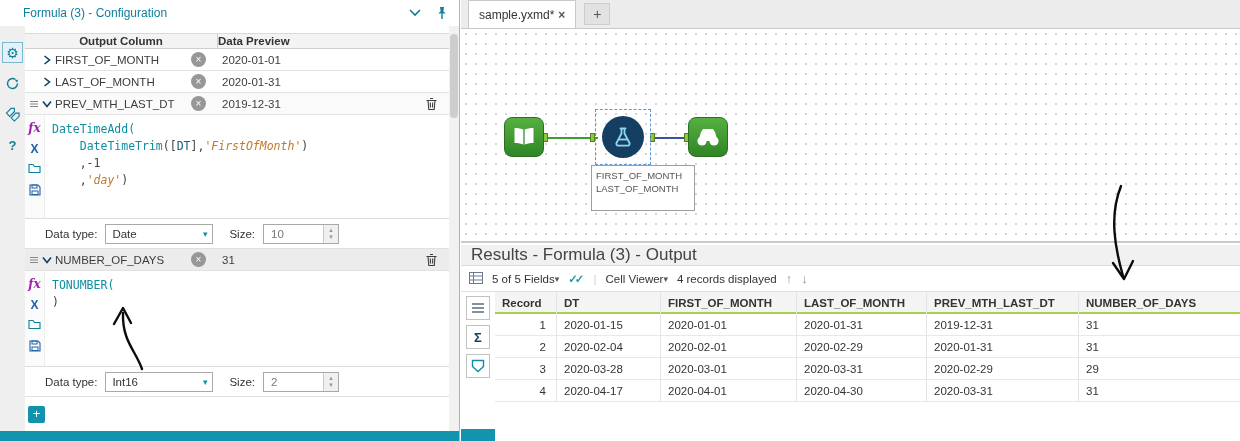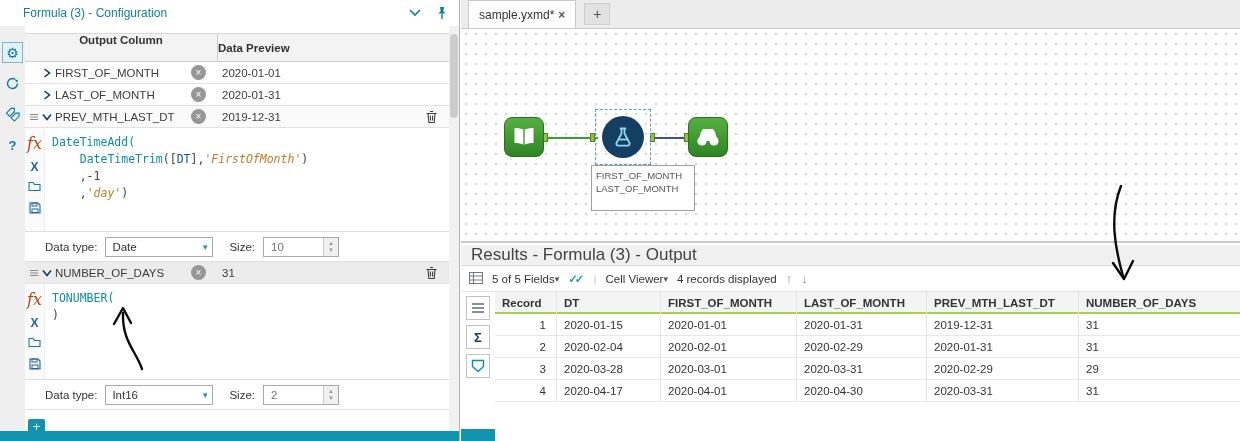--- a/index.html
+++ b/index.html
@@ -14,39 +14,39 @@
   .flexsp{flex:1}
   .hicon{display:flex;align-items:center;justify-content:center}
   .icon-strip{position:absolute;left:0;top:26px;width:25px;bottom:10px;background:#efefef;display:flex;flex-direction:column;align-items:center;padding-top:16px;gap:10px}
   .strip-btn{width:21px;height:21px;display:flex;align-items:center;justify-content:center;font-size:14px;color:#0a7e9c;cursor:pointer}
   .strip-btn.active{background:#e2f2f8;border:1px solid #7fb6d2}
   .helpq{font-weight:bold;font-size:13px;color:#0a7e9c}
   .cfg-main{position:absolute;left:25px;top:26px;right:10px;bottom:10px;background:#fff}
   .vscroll{position:absolute;right:0;top:26px;width:10px;bottom:10px;background:#f1f1f1}
   .vthumb{position:absolute;left:1px;right:1px;top:8px;height:84px;background:#cdcdcd;border-radius:4px}
 
-  .ghead{display:flex;height:29px;margin-top:7px;background:#f3f3f3;border-top:1px solid #d9d9d9;border-bottom:1px solid #cfcfcf;font-weight:bold;font-size:11.5px;align-items:flex-start}
+  .ghead{display:flex;height:16px;margin-top:7px;background:#f3f3f3;border-top:1px solid #d9d9d9;border-bottom:1px solid #cfcfcf;font-weight:bold;font-size:11.5px;align-items:center}
   .gh1{width:192px;text-align:center}
   .gh2{flex:1;padding-left:0;border-left:1px solid #cfcfcf;height:100%;display:flex;align-items:center}
 
   .crow{display:flex;align-items:center;height:22px;border-bottom:1px solid #e2e2e2;padding-left:4px;background:#fff}
   .crow.sel{background:#fafafa}
   .crow.sel2{background:#ececec}
   .handle{width:10px;display:flex;align-items:center;justify-content:center}
   .chev{width:16px;display:flex;align-items:center;justify-content:center;cursor:pointer}
   .rname{width:128px;font-size:11.5px;color:#3c3c3c;white-space:nowrap;overflow:hidden}
   .removeb{width:15px;height:15px;border-radius:50%;background:#979797;color:#fff;font-size:10px;line-height:15px;text-align:center;margin-left:8px;cursor:pointer;flex:none}
   .rprev{flex:1;font-size:11.5px;color:#3c3c3c;margin-left:16px;white-space:nowrap;overflow:hidden}
   .trashb{width:20px;margin-right:8px;display:flex;align-items:center;justify-content:center;cursor:pointer}
 
   .editor{display:flex;border-bottom:1px solid #ddd;background:#fff}
   .editor1{height:104px}
   .editor2{height:96px}
   .ed-icons{width:20px;background:#fbfbfb;border-right:1px solid #eee;display:flex;flex-direction:column;align-items:center;padding-top:6px;gap:7px}
-  .fxi{font-style:italic;font-family:"DejaVu Serif",serif;color:#c2410c;font-size:16px;font-weight:normal}
+  .fxi{font-style:italic;font-family:"DejaVu Serif",serif;color:#a21caf;font-size:12px;font-weight:bold}
   .xvi{color:#2161a8;font-size:12px;font-weight:bold}
   .ed-code{flex:1;padding:6px 4px 6px 7px;font-family:"DejaVu Sans Mono",monospace;font-size:11.5px;line-height:17px}
   .code-line{white-space:pre}
   .tok-fn{color:#0e8fa0}
   .tok-str{color:#c07a29;font-style:italic}
   .tok-fld{color:#15607a}
   .tok-pln{color:#444}
 
   .dtrow{display:flex;align-items:center;height:30px;padding-left:20px;border-bottom:1px solid #e0e0e0;font-size:11.5px;color:#333;background:#fff}
   .dtlabel{margin-right:8px}

